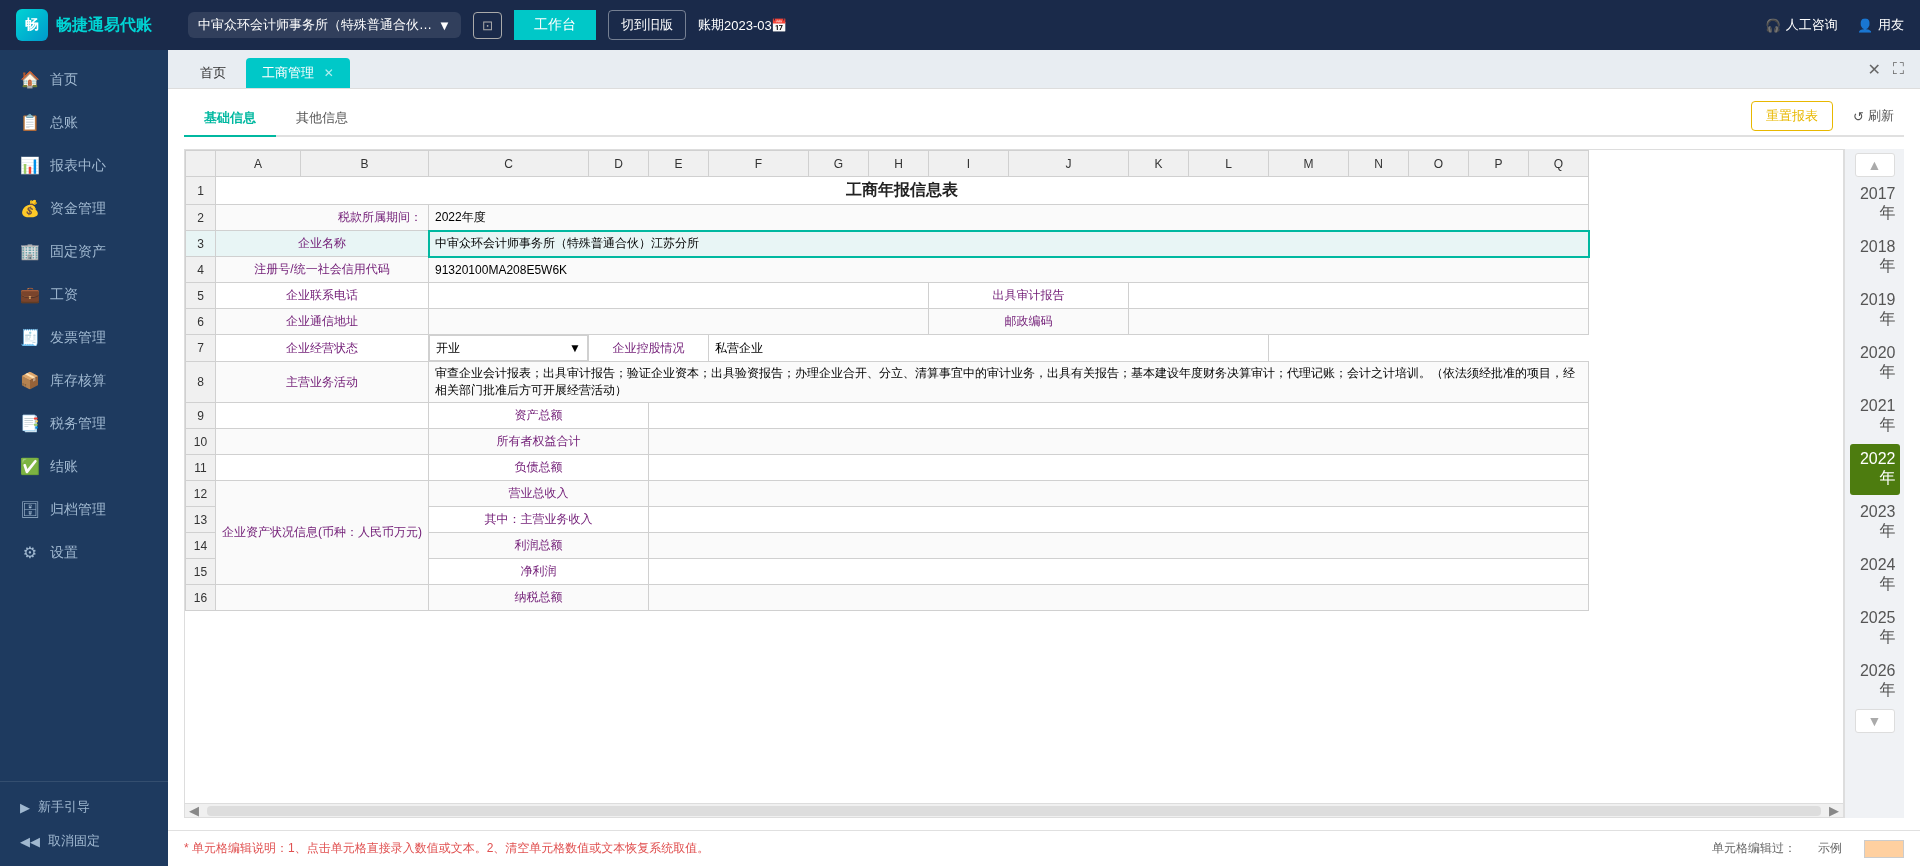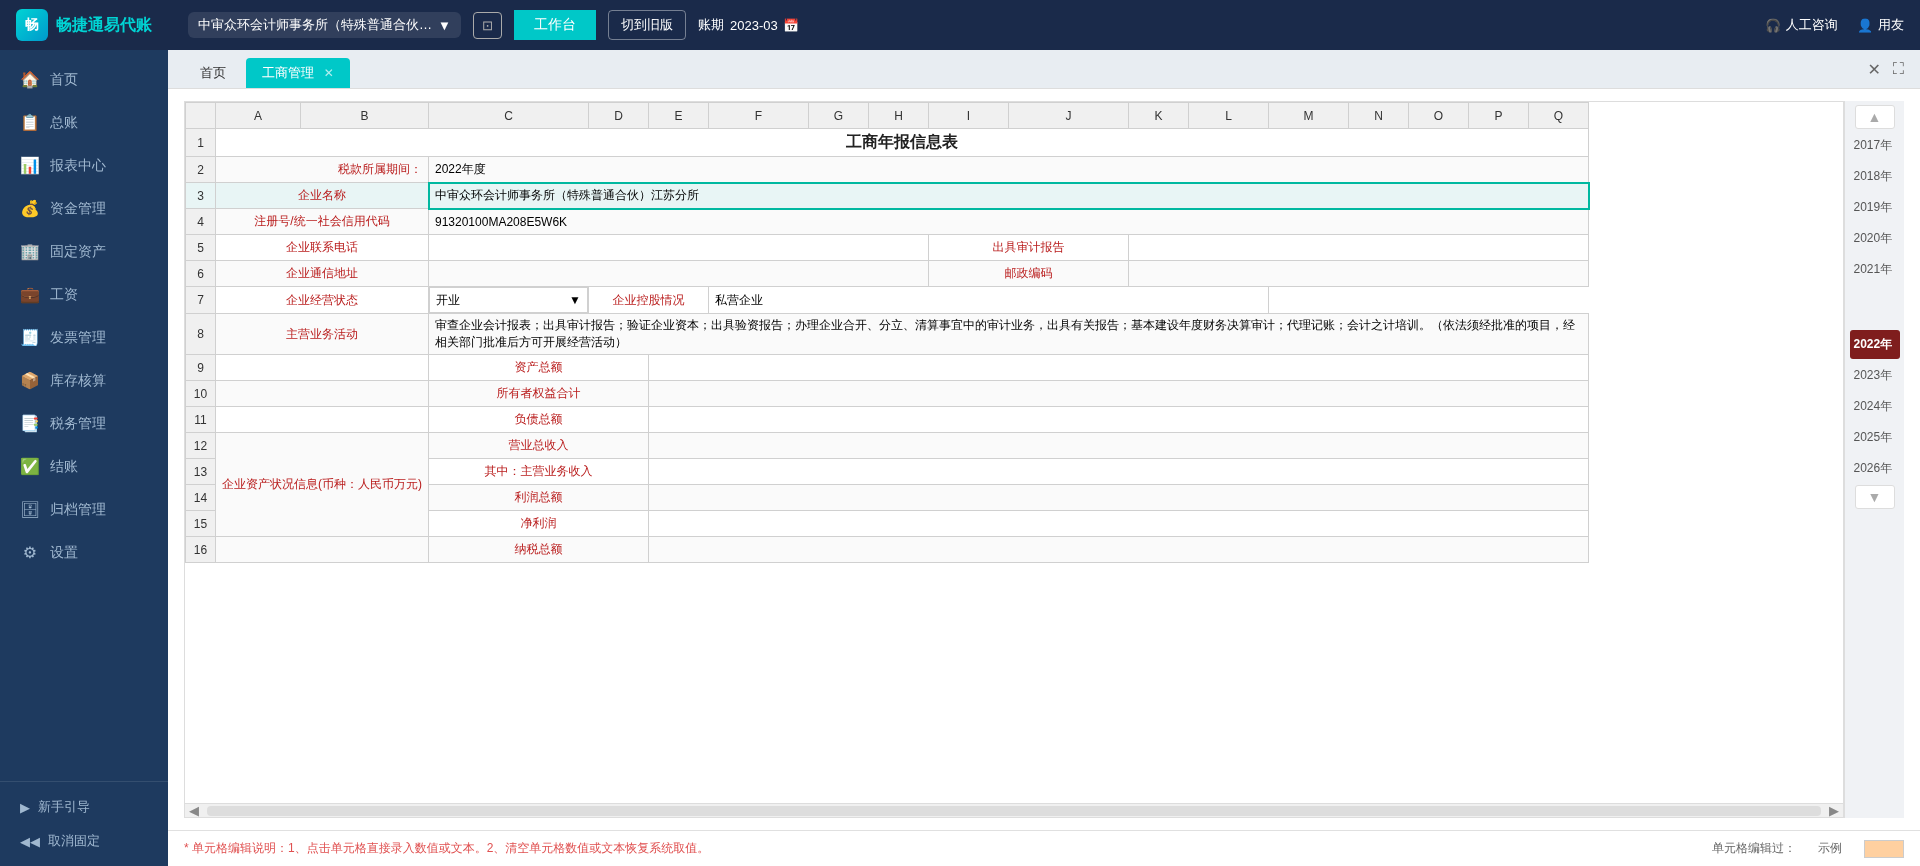--- a/index.html
+++ b/index.html
@@ -43,21 +43,21 @@
     .company-selector span { font-size: 13px; }
     .btn-workbench {
       background: #00c8c8; color: white; border: none;
       padding: 6px 20px; border-radius: 0; cursor: pointer; font-size: 14px;
     }
     .btn-old-version {
       background: transparent; color: white; border: 1px solid rgba(255,255,255,0.4);
       padding: 5px 12px; border-radius: 4px; cursor: pointer; font-size: 13px;
     }
     .period-info {
-      color: white; font-size: 13px; display: flex; align-items: center; gap: 6px;
+      color: white; font-size: 13px; display: flex; align-items: center; gap: 0;
     }
     .header-right {
       margin-left: auto; display: flex; align-items: center; gap: 20px; color: white;
     }
     .header-right-item { display: flex; align-items: center; gap: 4px; cursor: pointer; font-size: 13px; }
 
     
     .main-layout {
       display: flex;
       flex: 1;
@@ -234,21 +234,21 @@
       text-align: center;
       font-size: 16px;
       font-weight: bold;
       color: #222;
     }
     .cell-selected {
       background: #e8f5f5 !important;
       outline: 2px solid #00b8a0;
       outline-offset: -1px;
     }
-    .cell-label { text-align: center; color: #b91c1c; }
+    .cell-label { text-align: center; color: #701a75; }
     .row-even { background: #fafafa; }
     .row-odd { background: #fff; }
 
     
     .right-panel {
       width: 60px;
       background: #f0f2f5;
       border-left: 1px solid #ddd;
       display: flex;
       flex-direction: column;
@@ -259,31 +259,30 @@
     }
     .year-nav-btn {
       width: 40px; height: 24px;
       display: flex; align-items: center; justify-content: center;
       cursor: pointer; color: #aaa; font-size: 14px;
       background: white; border: 1px solid #ddd; border-radius: 3px;
     }
     .year-item {
       width: 50px;
       padding: 6px 4px;
-      text-align: left;
+      text-align: right;
       cursor: pointer;
-      font-size: 12px;
+      font-size: 16px;
       color: #555;
       border-radius: 3px;
     }
     .year-item.active {
-      background: #7f1d1d;
+      background: #4d7c0f;
       color: white;
-      font-weight: bold;
-      margin-top: 44px;
+      font-weight: normal;
     }
 
     
     .bottom-bar {
       height: 36px;
       background: white;
       border-top: 1px solid #e0e0e0;
       display: flex;
       align-items: center;
       padding: 0 16px;
@@ -440,20 +439,35 @@
         <span class="tab-close">✕</span>
       </div>
       <div class="window-controls">
         <span class="window-btn">✕</span>
         <span class="window-btn">⛶</span>
       </div>
     </div>
 
     <div class="inner-content">
 
+      <div class="sub-tabs">
+        <div class="sub-tab active">
+          <span>基础信息</span>
+        </div>
+        <div class="sub-tab">
+          <span>其他信息</span>
+        </div>
+        <div class="sub-tab-actions">
+          <button class="btn-reset">重置报表</button>
+          <button class="btn-refresh">
+            <span>↺</span>
+            <span>刷新</span>
+          </button>
+        </div>
+      </div>
 
       <div style="flex:1;overflow:hidden;display:flex;">
 
         <div class="spreadsheet-wrapper">
           <div class="spreadsheet-container">
             <table class="sheet">
               <colgroup>
                 <col style="width:30px">
                 <col class="col-A">
                 <col class="col-B">

